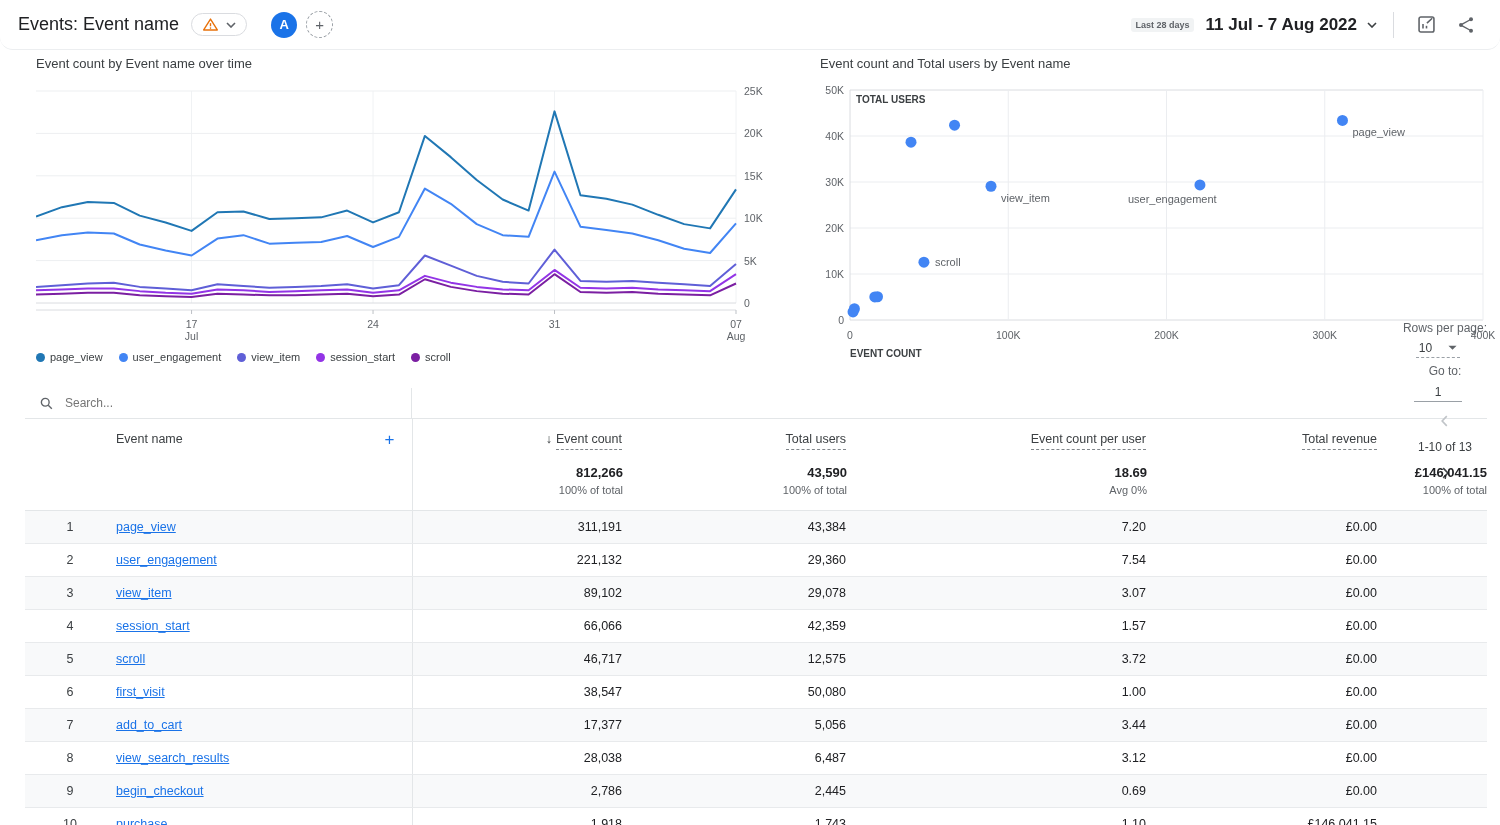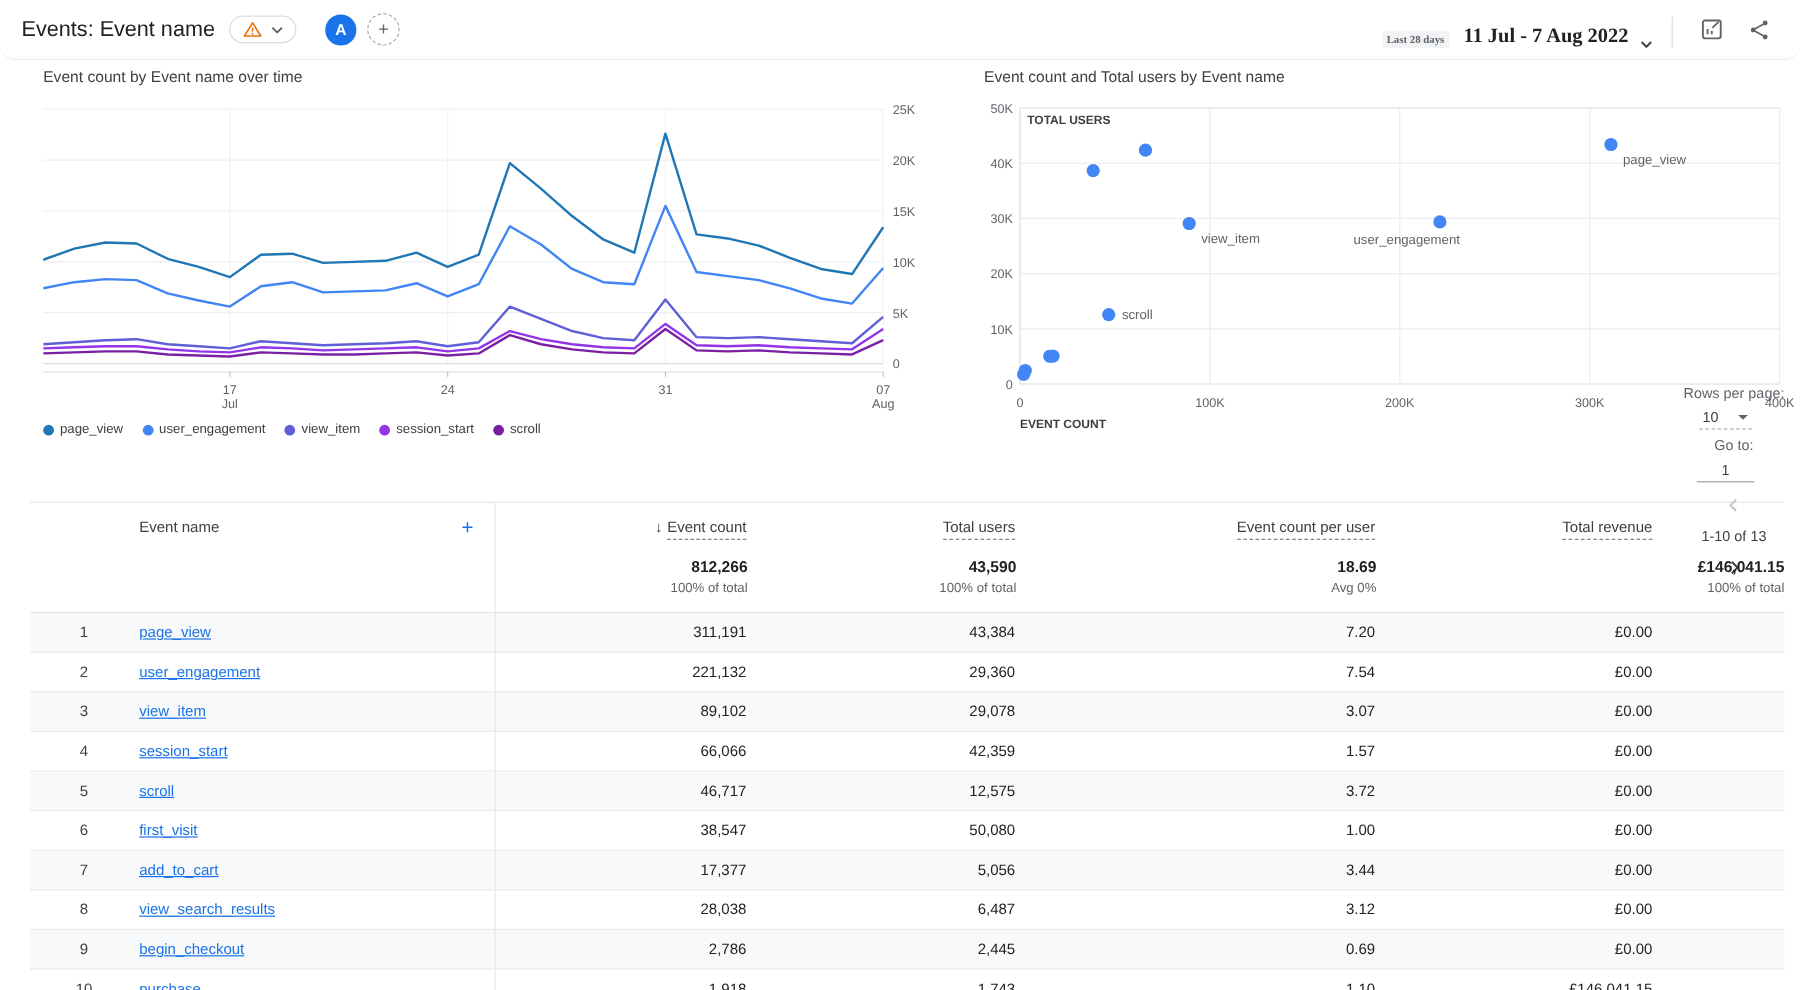--- a/index.html
+++ b/index.html
@@ -8,21 +8,21 @@
   
   .appbar{position:absolute;top:0;left:0;right:0;height:50px;display:flex;align-items:center;
           padding:0 18px;box-sizing:border-box;border-bottom:1px solid #eceef0;background:#fff;border-radius:13px;}
   .page-title{font-size:18px;color:#202124;margin-right:12px;}
   .warn-pill{display:flex;align-items:center;gap:7px;border:1px solid #dadce0;border-radius:16px;
              padding:3px 10px;cursor:pointer;background:#fff;}
   .avatar{width:26px;height:26px;border-radius:50%;background:#1a73e8;color:#fff;font-size:13px;
           font-weight:bold;display:flex;align-items:center;justify-content:center;margin-left:24px;cursor:pointer;}
   .addcmp{width:25px;height:25px;border-radius:50%;border:1px dashed #9aa0a6;color:#5f6368;
           display:flex;align-items:center;justify-content:center;margin-left:9px;font-size:15px;cursor:pointer;background:#fff;}
-  .hdr-right{margin-left:auto;display:flex;align-items:flex-end;gap:8px;font-family:Liberation Serif, serif;}
+  .hdr-right{margin-left:auto;display:flex;align-items:center;gap:8px;}
   .chip{background:#f1f3f4;color:#5f6368;font-size:9px;font-weight:bold;padding:2px 4px;border-radius:3px;}
   .daterange{font-size:17px;font-weight:bold;color:#202124;margin-left:4px;cursor:pointer;}
   .caret{color:#5f6368;font-size:9px;margin-left:2px;}
   .vdiv{width:1px;height:26px;background:#dadce0;margin:0 8px;}
   .hicon{width:32px;height:30px;display:flex;align-items:center;justify-content:center;cursor:pointer;}
   
   .chart-card{position:absolute;top:56px;}
   #lineCard{left:36px;width:740px;}
   #scatterCard{left:820px;width:690px;}
   .chart-title{font-size:13px;color:#3c4043;margin-bottom:14px;}
@@ -219,20 +219,29 @@
         <circle cx="91.00062750000001" cy="57.16399999999999" r="5.5" fill="#4285f4"></circle>
         <circle cx="57.499102500000006" cy="211.7424" r="5.5" fill="#4285f4"></circle>
         <circle cx="54.823094999999995" cy="211.8896" r="5.5" fill="#4285f4"></circle>
         <circle cx="34.408845" cy="223.753" r="5.5" fill="#4285f4"></circle>
         <circle cx="33.035235" cy="226.9822" r="5.5" fill="#4285f4"></circle>
       </svg>
   </div>
 
   <div class="table-wrap">
     <div class="toolbar">
+      <div class="tb-left">
+        <span style="display:flex;">
+          <svg width="15" height="15" viewBox="0 0 24 24" fill="none" stroke="#5f6368" stroke-width="2.2">
+            <circle cx="10" cy="10" r="6.2"></circle>
+              <path d="M14.8 14.8 L20.5 20.5"></path>
+          </svg>
+        </span>
+        <input class="search-input" placeholder="Search..." style="">
+      </div>
       <div class="tb-right">
         <span>Rows per page:</span>
         <span class="rpp-select">
           <span>10</span>
           <span style="display:flex;">
             <svg width="9" height="6" viewBox="0 0 10 6">
                 <path d="M0.5 0.5 L5 5 L9.5 0.5" fill="#5f6368"></path>
               </svg>
           </span>
         </span>

